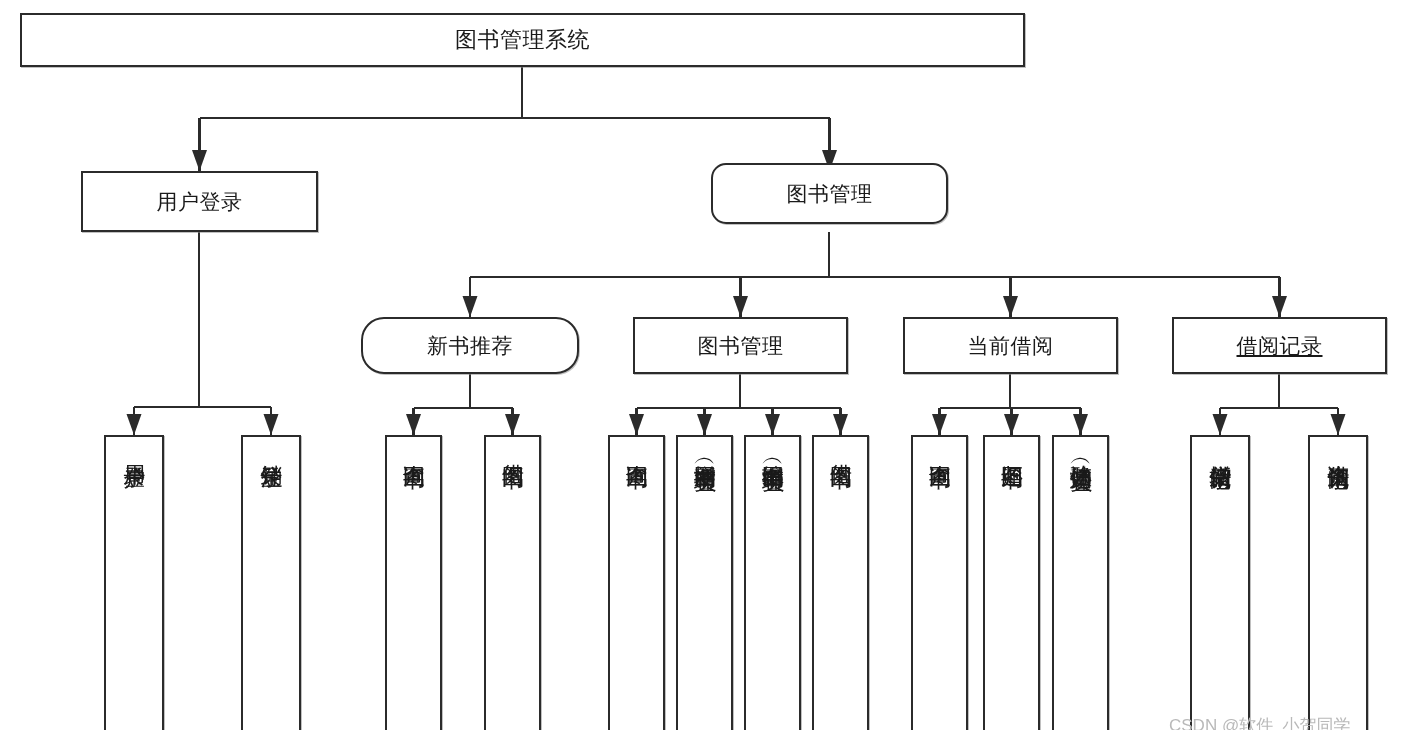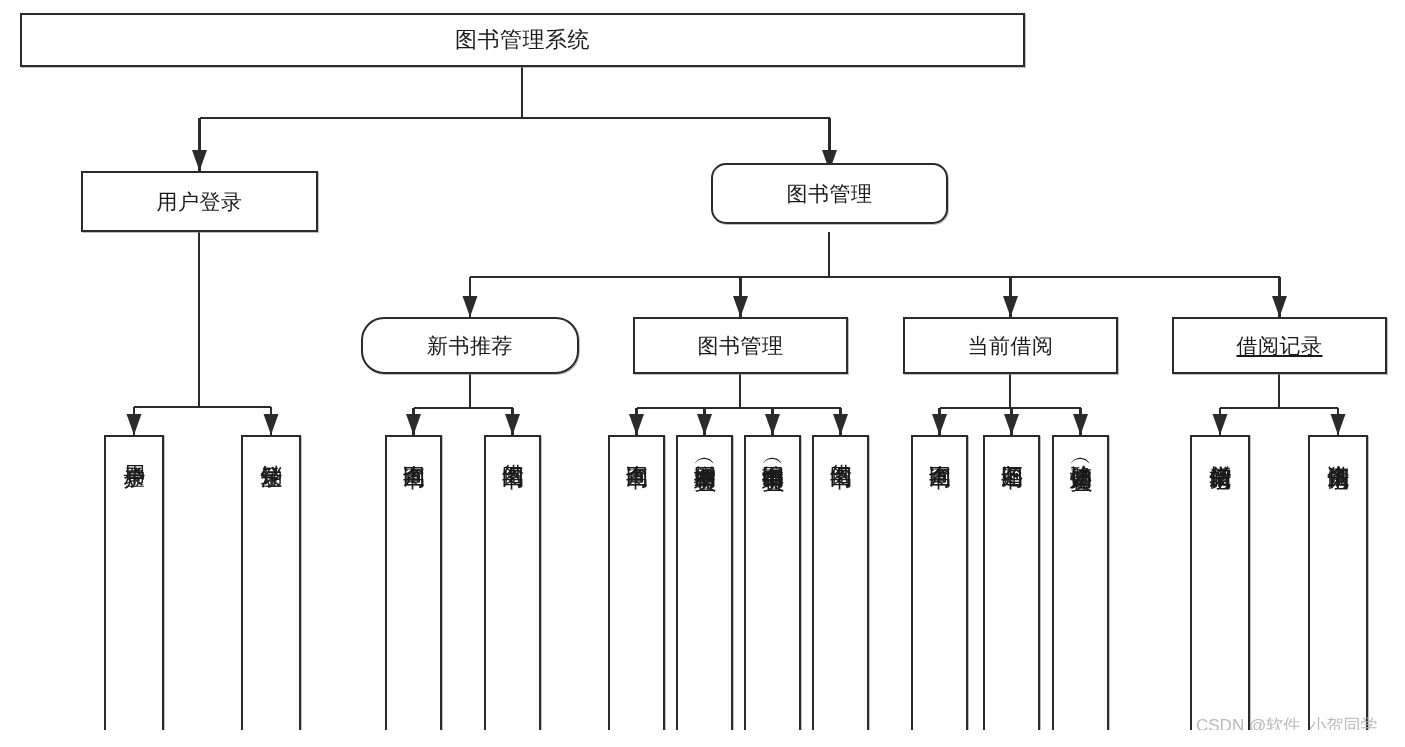--- a/index.html
+++ b/index.html
@@ -183,14 +183,14 @@
       <div class="node vertical" style="left: 1052px; top: 435px; width: 57px; height: 299px;">
         <span class="label">确认归还（管理员）</span>
       </div>
       <div class="node vertical" style="left: 1190px; top: 435px; width: 60px; height: 299px;">
         <span class="label">新增借阅记录</span>
       </div>
       <div class="node vertical" style="left: 1308px; top: 435px; width: 60px; height: 299px;">
         <span class="label">查询借阅记录</span>
       </div>
     </div>
-  <div class="watermark" style="left:1196px; top:714px;">CSDN @软件_小贺同学</div>
+  <div class="watermark" style="left:1169px; top:714px;">CSDN @软件_小贺同学</div>
 </div>
 
 </body></html>

